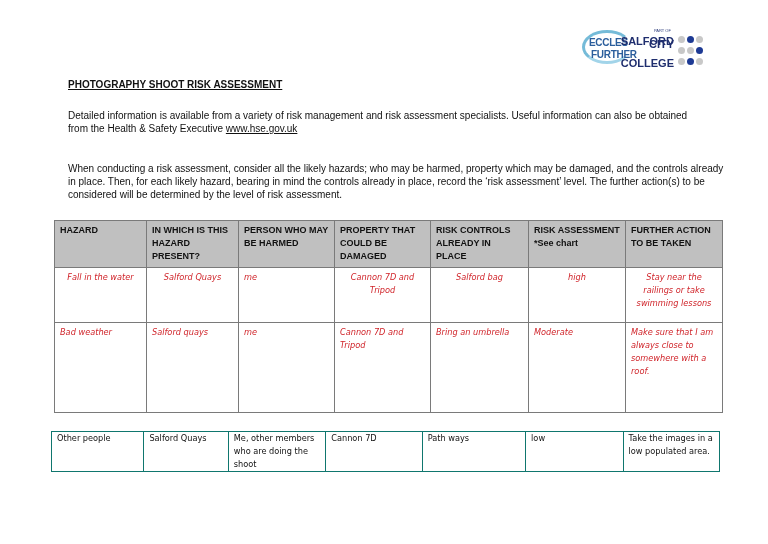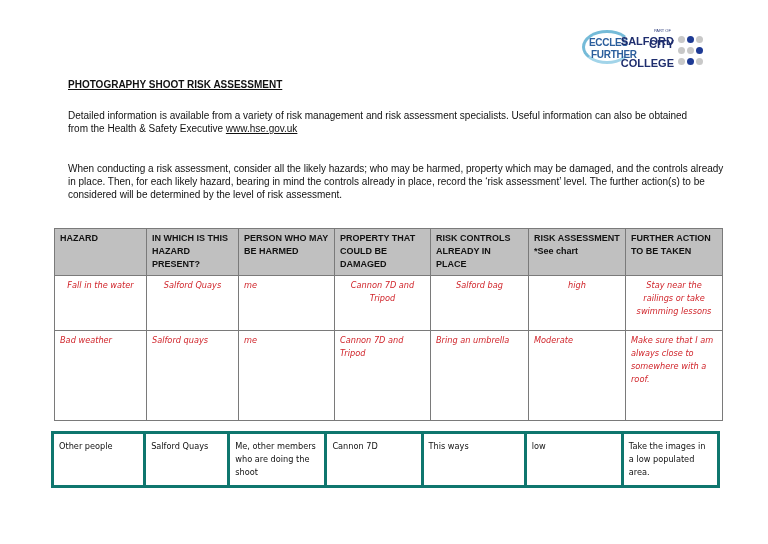--- a/index.html
+++ b/index.html
@@ -13,27 +13,27 @@
   .scc .w { position:absolute; font-size:11px; font-weight:bold; color:#1f2e6e; line-height:11px; right:30px; }
   .dots { position:absolute; left:54px; top:10px; width:28px; height:34px; }
   .dot { position:absolute; width:7px; height:7px; border-radius:50%; background:#c8c8c8; }
   .dot.b { background:#1d3a94; }
 
   .title { position:absolute; left:68px; top:79px; font-size:10px; font-weight:bold; text-decoration:underline; }
   .para { position:absolute; left:68px; font-size:10px; line-height:13px; width:660px; }
   .para a { color:#111; text-decoration:underline; }
 
   table { border-collapse:collapse; position:absolute; table-layout:fixed; }
-  .main { left:54px; top:228px; width:668px; }
+  .main { left:54px; top:220px; width:668px; }
   .main td { border:1px solid #7a7a7a; vertical-align:top; padding:3px 5px; font-size:9px; line-height:13px; }
   .main tr.head td { background:#c0c0c0; font-weight:bold; height:40px; color:#111; }
   .main td.r { color:#d0242a; font-style:italic; font-family:"DejaVu Sans", sans-serif; font-size:8.2px; }
   .main td.c { text-align:center; }
   .second { left:51px; top:431px; width:669px; }
-  .second td { border:3px solid #0f766e; vertical-align:top; padding:6px 5px; font-size:9px; line-height:13px; color:#111; font-family:"DejaVu Sans", sans-serif; font-size:8.2px; }
+  .second td { border:1px solid #0f766e; vertical-align:top; padding:0 5px; font-size:9px; line-height:13px; color:#111; font-family:"DejaVu Sans", sans-serif; font-size:8.2px; }
 </style>
 </head>
 <body>
 
 <div class="logos">
   <div class="eccles">
     <div class="swirl"></div>
     <div class="t" style="top:8px;">ECCLES</div>
     <div class="t" style="top:20px;left:9px;">FURTHER</div>
   </div>
@@ -115,18 +115,18 @@
       <col style="width:103px">
       <col style="width:97px">
       <col style="width:96px">
     </colgroup>
   <tbody>
       <tr style="height:38px">
     <td>Other people</td>
     <td>Salford Quays</td>
     <td>Me, other members who are doing the shoot</td>
     <td>Cannon 7D</td>
-    <td>This ways</td>
+    <td>Path ways</td>
     <td>low</td>
     <td>Take the images in a low populated area.</td>
   </tr>
 </tbody>
   </table>
 
 </body></html>

